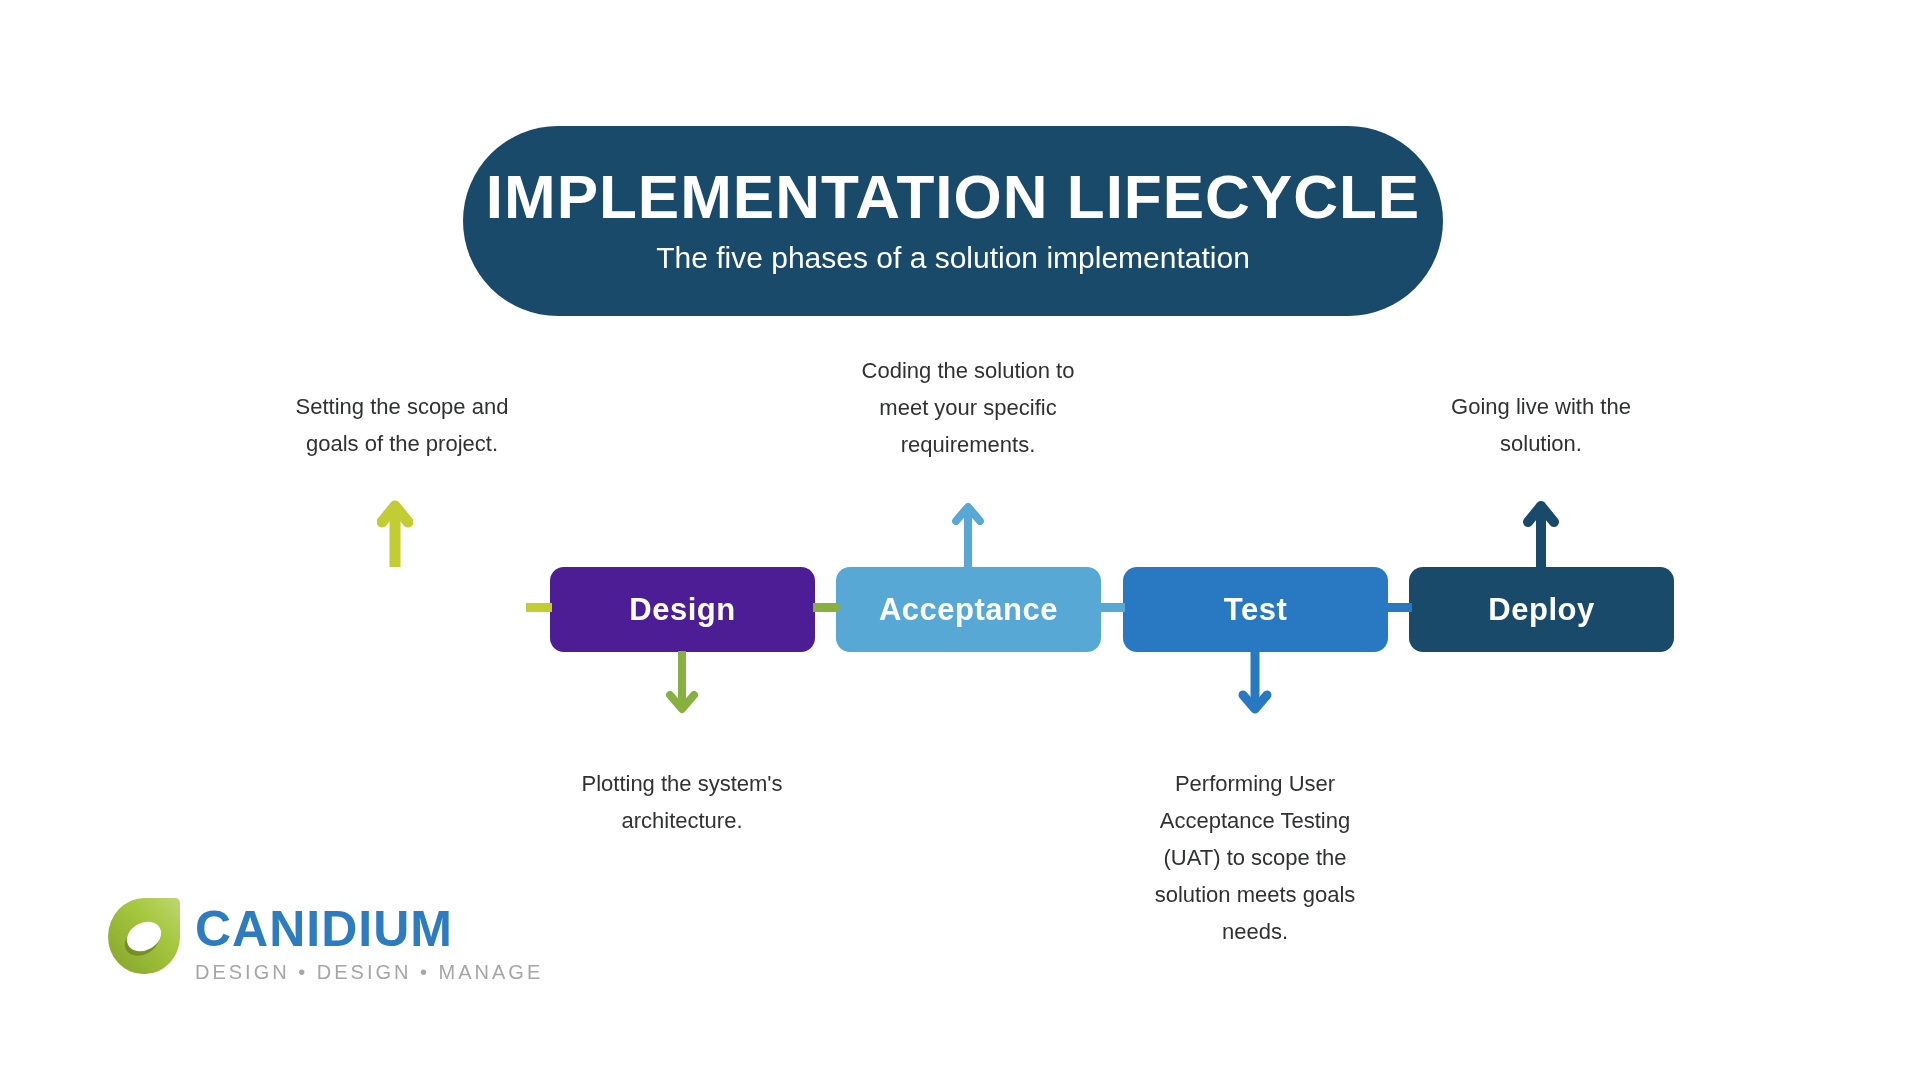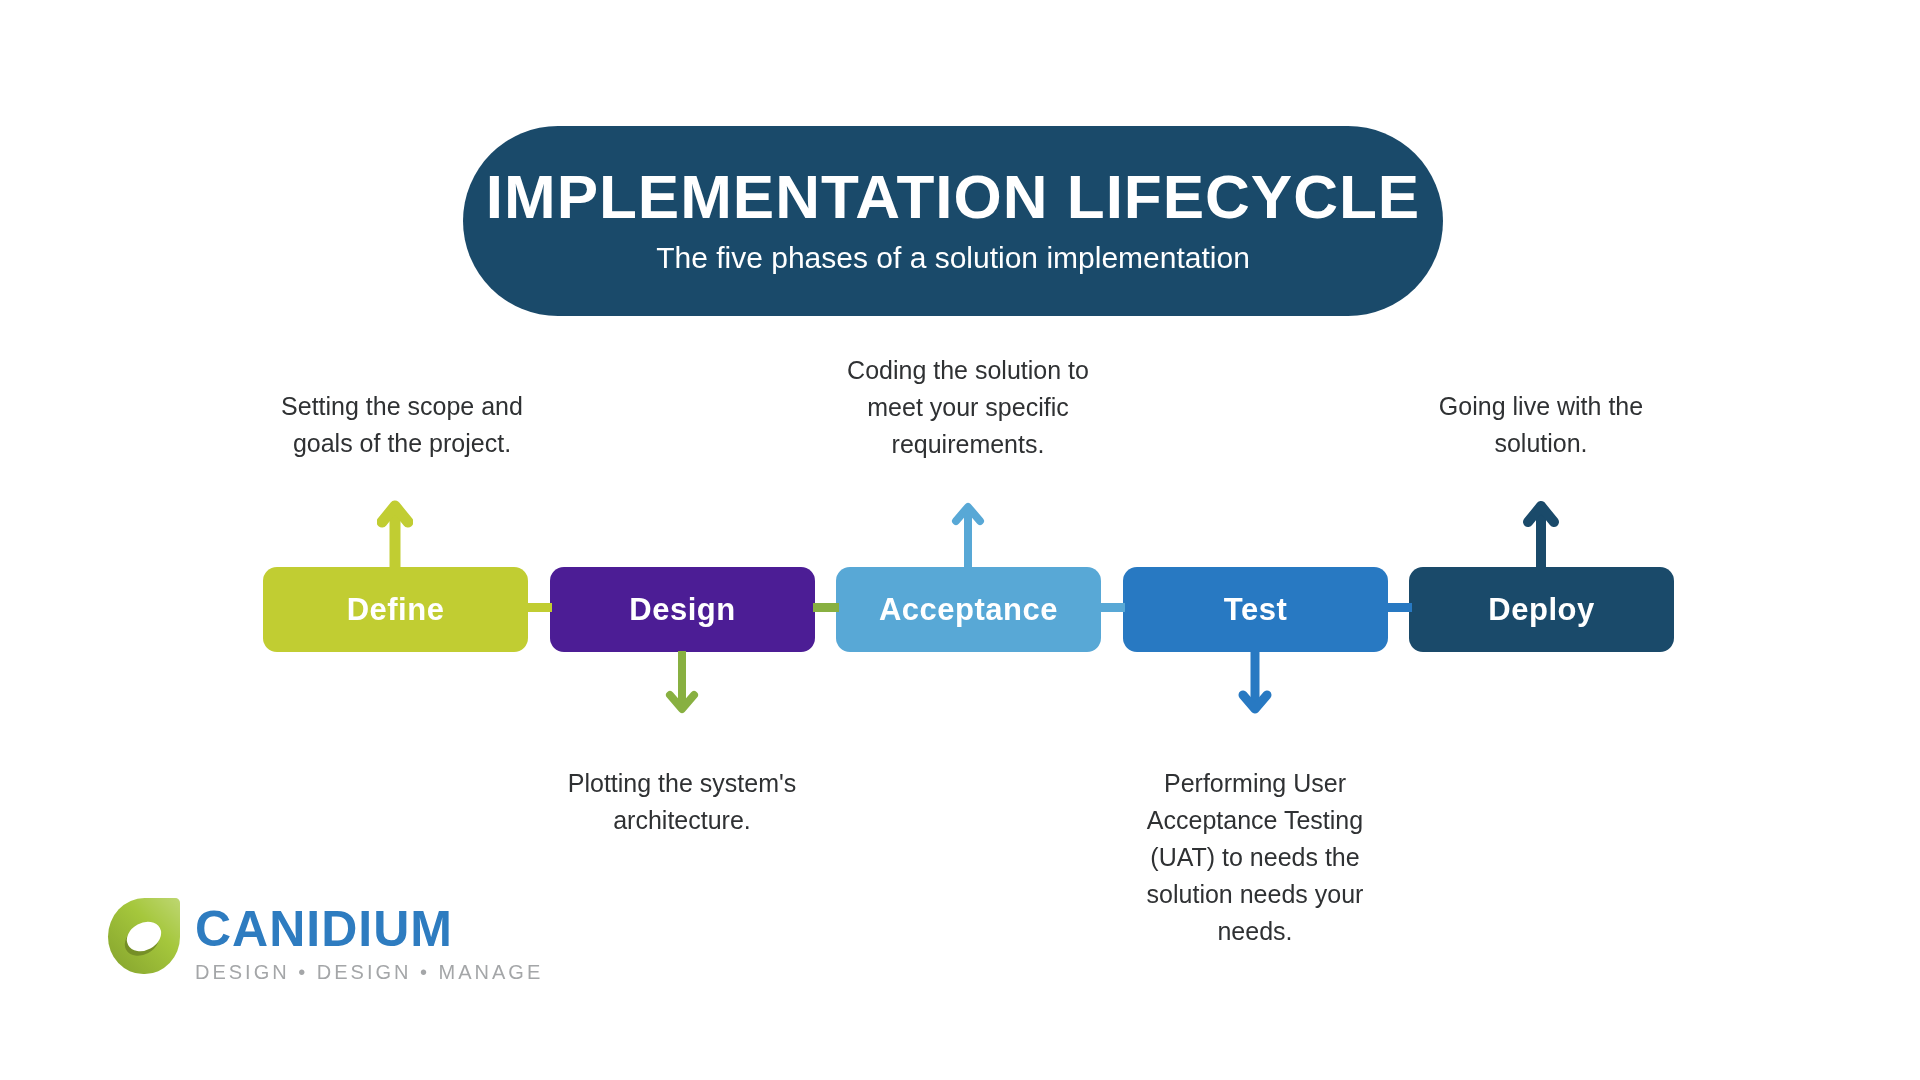--- a/index.html
+++ b/index.html
@@ -89,21 +89,21 @@
   #arrow-deploy    { left:1523px; }
   #arrow-design    { left:664px;  }
   #arrow-test      { left:1237px; }
 
   
   .desc {
     position:absolute;
     width:300px;
     text-align:center;
     color:#2f3133;
-    font-size:25px;
+    font-size:22px;
     line-height:37px;
     font-weight:400;
   }
   .desc span { display:block; }
   #desc-define    { left:252px;  top:388px; }
   #desc-configure { left:818px;  top:352px; }
   #desc-deploy    { left:1391px; top:388px; }
   #desc-design    { left:532px;  top:765px; }
   #desc-test      { left:1105px; top:765px; }
 
@@ -191,23 +191,20 @@
   <svg class="arrow arrow-up" id="arrow-configure" viewBox="0 0 36 67">
     <line x1="18" y1="12" x2="18" y2="67" fill="none" stroke-width="8" stroke="#58a8d6"></line>
     <polyline points="6,21 18,7 30,21" fill="none" stroke-width="8" stroke-linecap="round" stroke-linejoin="round" stroke="#58a8d6"></polyline>
   </svg>
 
   <svg class="arrow arrow-up" id="arrow-deploy" viewBox="0 0 36 67">
     <line x1="18" y1="12" x2="18" y2="67" fill="none" stroke-width="10" stroke="#1a4a6a"></line>
     <polyline points="5,22 18,6 31,22" fill="none" stroke-width="10" stroke-linecap="round" stroke-linejoin="round" stroke="#1a4a6a"></polyline>
   </svg>
 
-  <div class="phase-box" id="box-define" style="background-color: rgb(193, 205, 50);">
-    <span>Define</span>
-  </div>
   <div class="phase-box" id="box-design" style="background-color: #4c1d95;">
     <span>Design</span>
   </div>
   <div class="phase-box" id="box-configure" style="background-color: rgb(88, 168, 214);">
     <span>Acceptance</span>
   </div>
   <div class="phase-box" id="box-test" style="background-color: rgb(40, 121, 194);">
     <span>Test</span>
   </div>
   <div class="phase-box" id="box-deploy" style="background-color: rgb(26, 74, 106);">
@@ -230,22 +227,22 @@
   </svg>
 
   <div class="desc" id="desc-design">
     <span>Plotting the system's</span>
     <span>architecture.</span>
   </div>
 
   <div class="desc" id="desc-test">
     <span>Performing User</span>
     <span>Acceptance Testing</span>
-    <span>(UAT) to needs the</span>
-    <span>solution needs your</span>
+    <span>(UAT) to scope the</span>
+    <span>solution meets goals</span>
     <span>needs.</span>
   </div>
 
   <div class="logo">
     <div class="drop" style="background-color: rgb(165, 199, 60);">
       <div class="drop-hole"></div>
     </div>
     <div class="logo-text">
       <div class="logo-name" style="color: rgb(46, 124, 192);">CANIDIUM</div>
       <div class="logo-tagline" style="color: rgb(164, 166, 168);">DESIGN • DESIGN • MANAGE</div>

